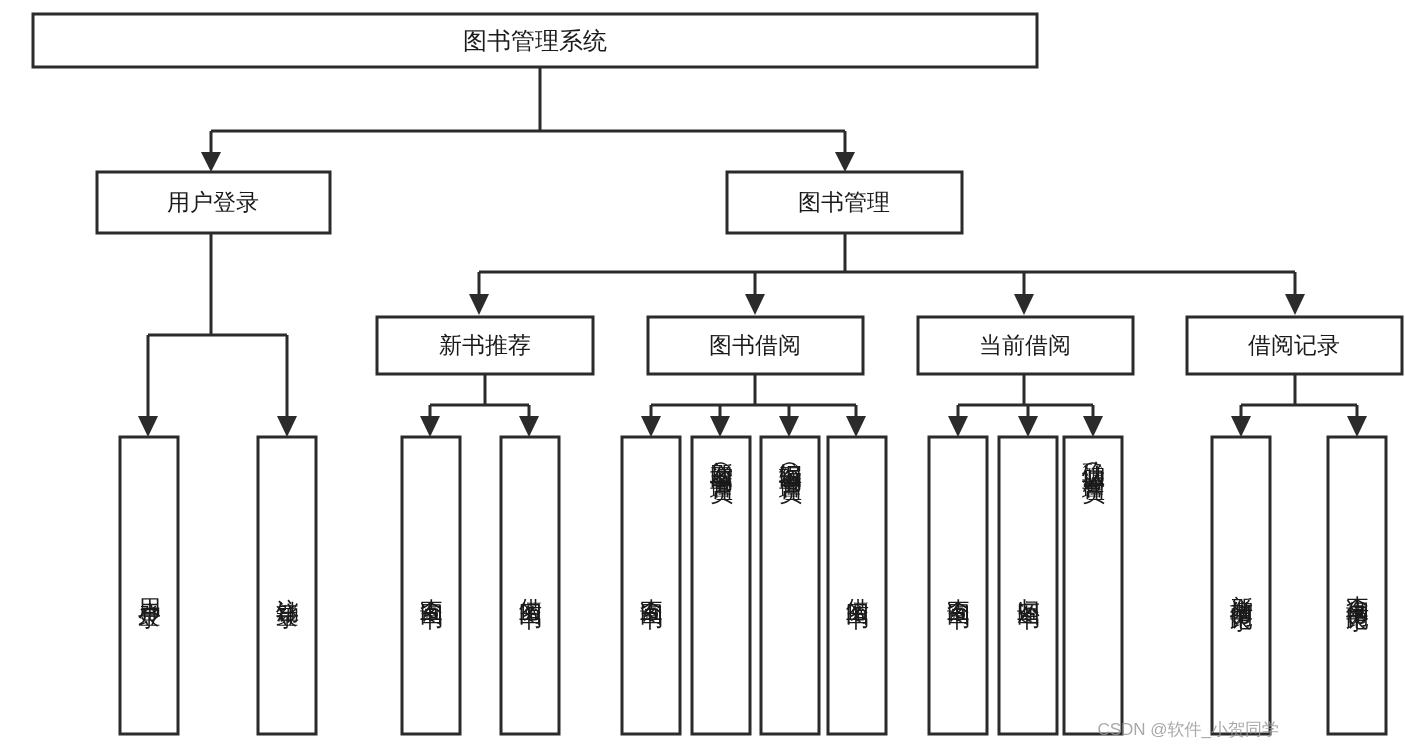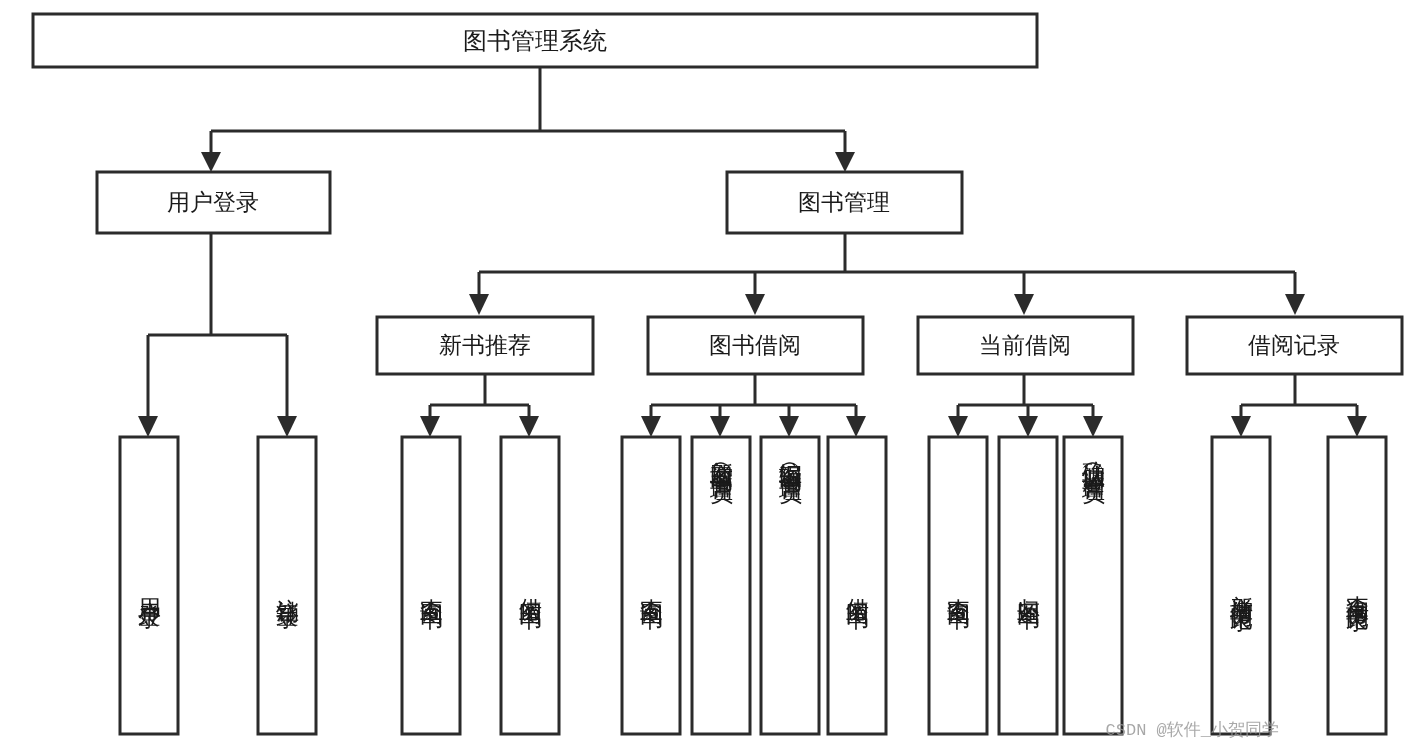--- a/index.html
+++ b/index.html
@@ -71,21 +71,21 @@
     line-height: 1.12;
     letter-spacing: 3px;
     color: #1a1a1a;
     white-space: nowrap;
     text-align: center;
   }
   #watermark {
     position: absolute;
     right: 12px;
     bottom: 6px;
-    font-family: Liberation Mono, monospace;
+    font-family: Liberation Sans, sans-serif;
     font-size: 17px;
     color: #9a9a9a;
     opacity: 0.85;
     white-space: nowrap;
     pointer-events: none;
   }
 </style>
 </head>
 <body>
 

